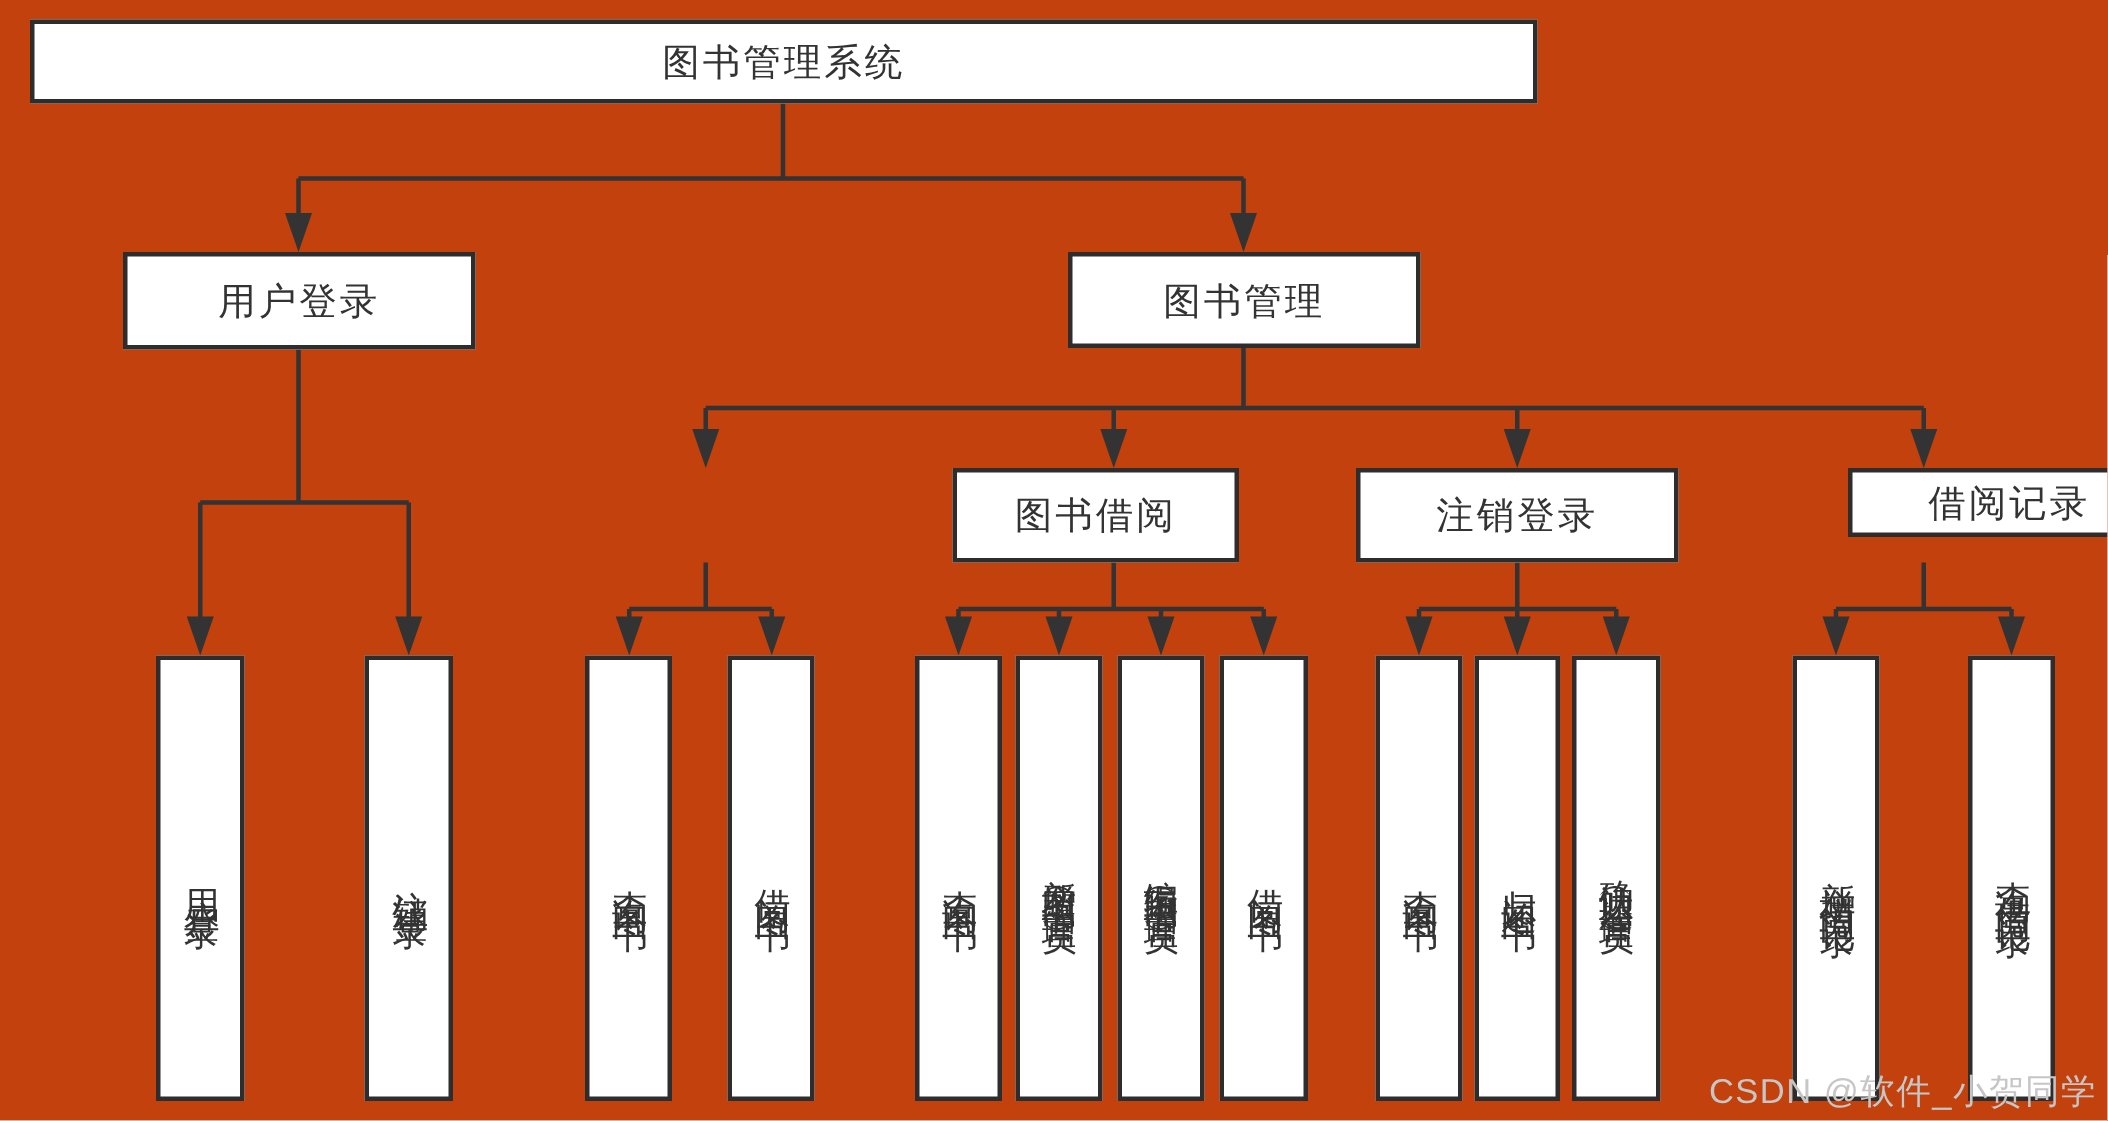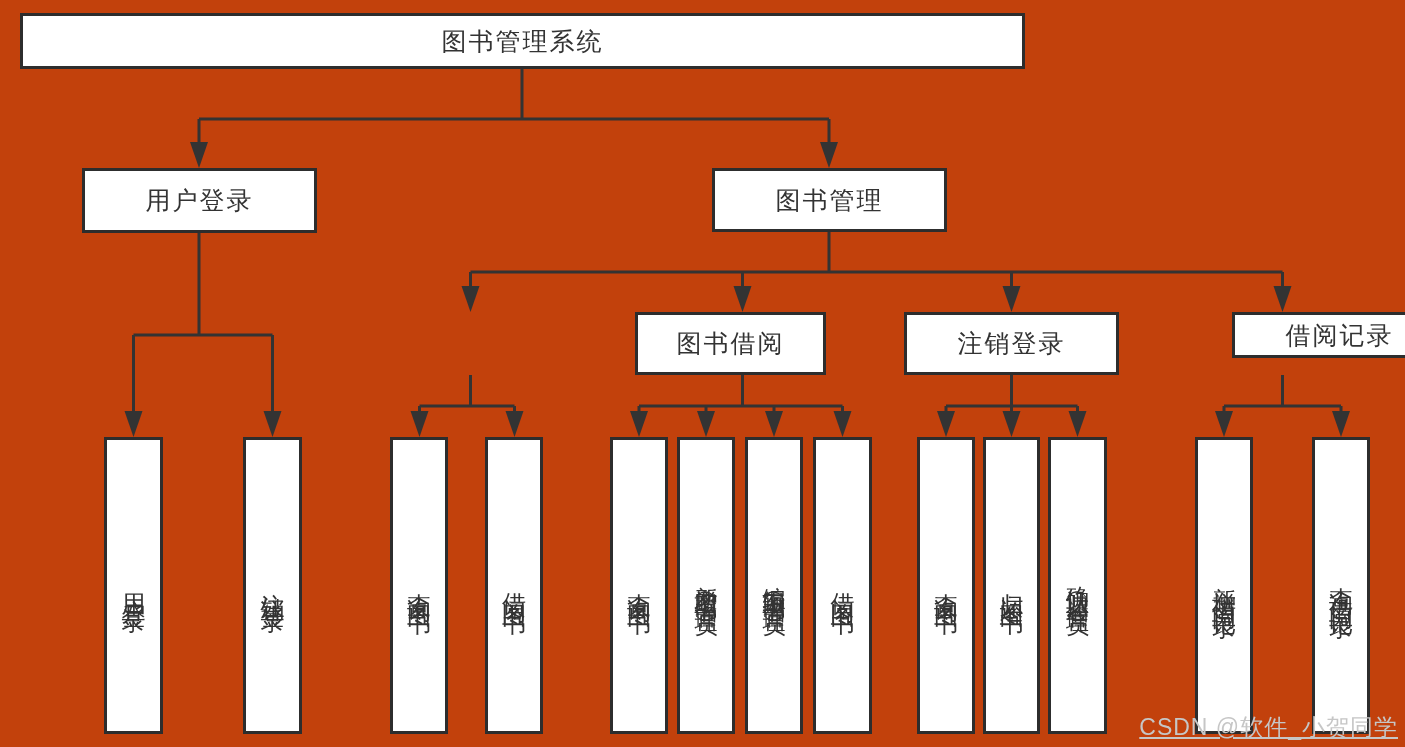--- a/index.html
+++ b/index.html
@@ -50,21 +50,20 @@
   .vbox.long { letter-spacing: 4px; font-size: 23px; }
   .watermark {
     position: absolute;
     right: 7px;
     bottom: 4px;
     font-size: 23px;
     letter-spacing: 1px;
     color: #c6c6c6;
     z-index: 5;
     white-space: nowrap;
-    text-decoration: underline;
   }
 </style>
 </head>
 <body>
 
 <div id="canvas">
 
   <svg class="wires" viewBox="0 0 1405 747" aria-hidden="true">
 
     <path class="wire" d="M522,69 V119 M199,119 H829 M199,119 V146 M829,119 V146"></path>

